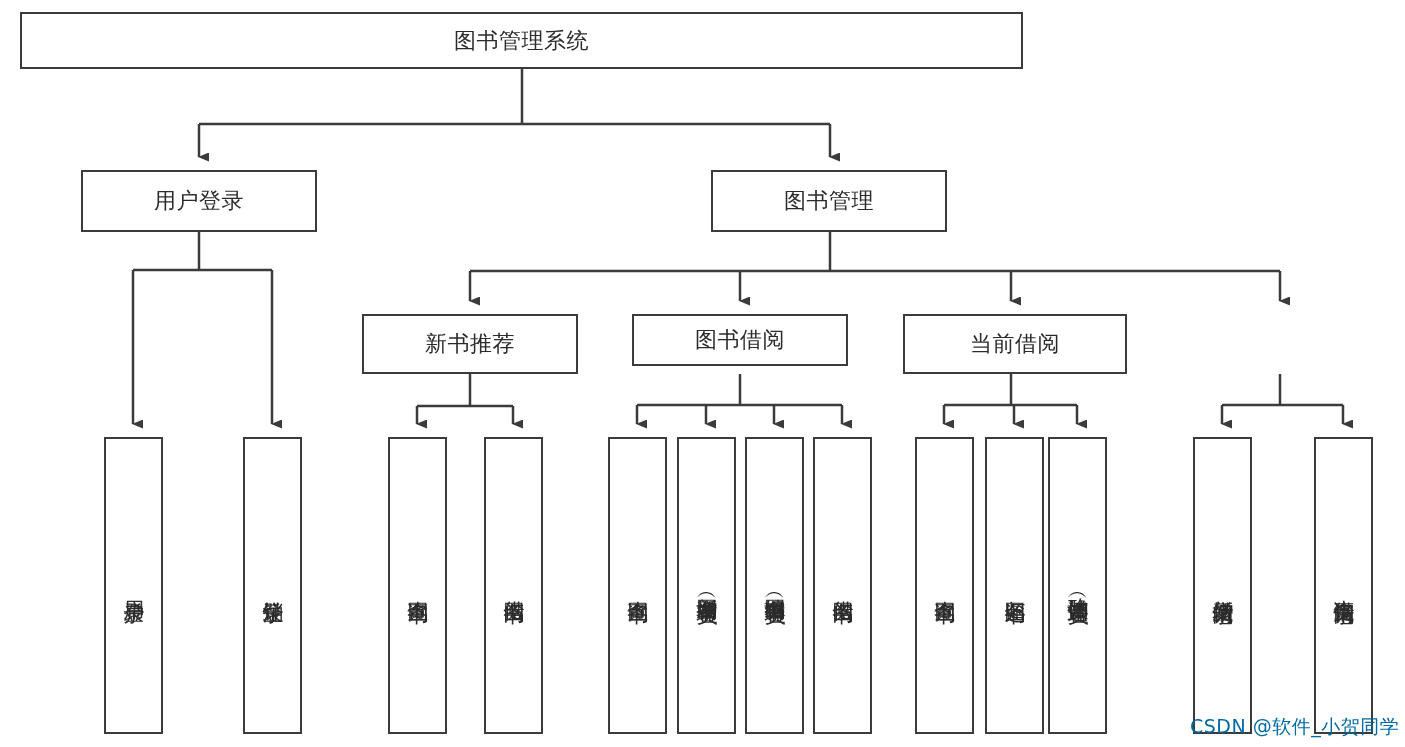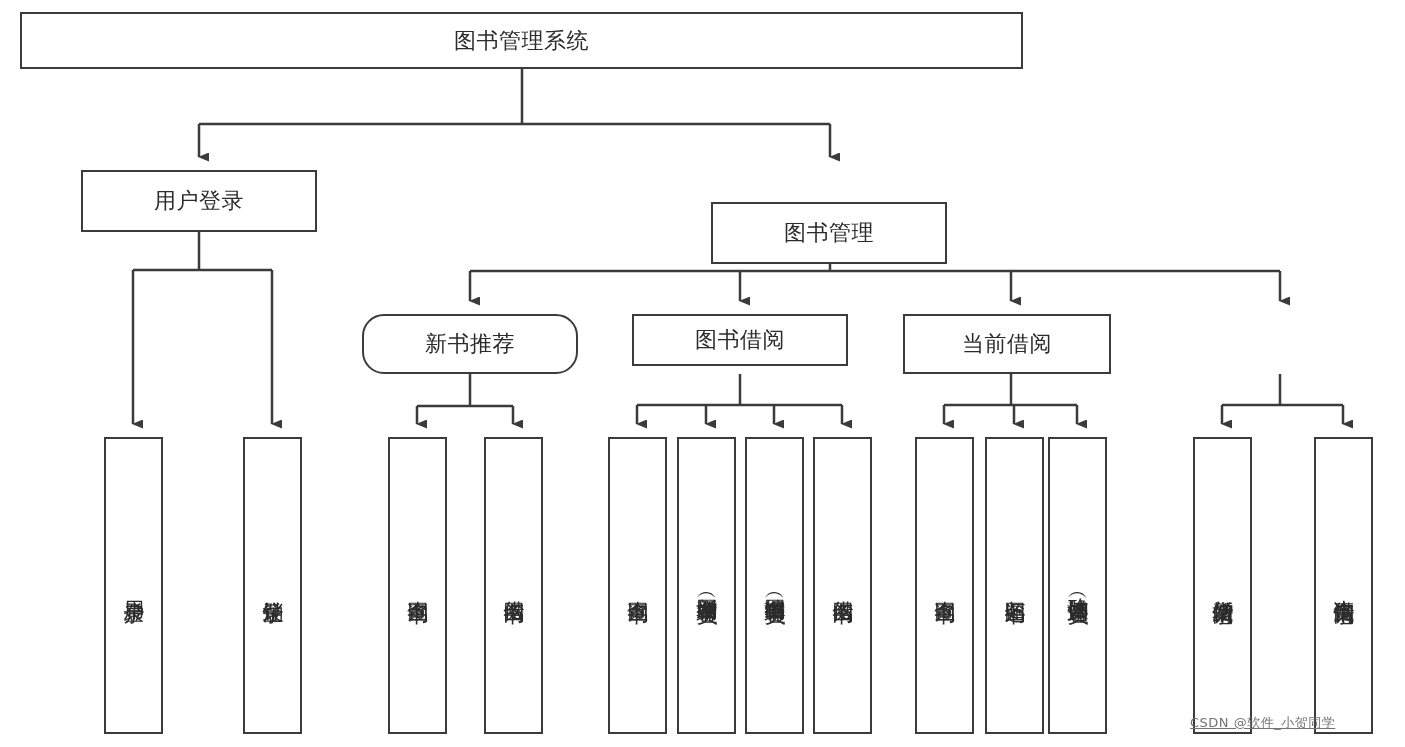--- a/index.html
+++ b/index.html
@@ -56,25 +56,24 @@
     writing-mode: vertical-rl;
     text-orientation: upright;
     font-size: 21px;
     line-height: 1.18;
     letter-spacing: 1px;
     white-space: nowrap;
     color: #2b2b2b;
   }
   .watermark {
     position: absolute;
-    font-size: 13px;
-    color: #737373;
+    font-size: 19px;
+    color: #0369a1;
     white-space: nowrap;
     letter-spacing: 0.5px;
-    text-decoration: underline;
   }
 </style>
 </head>
 <body>
 
 <div id="canvas">
 
   <svg id="diagram-svg" viewBox="0 0 1405 747" xmlns="http://www.w3.org/2000/svg">
     <defs>
       <marker id="arrowhead" markerWidth="9" markerHeight="11" refX="4.5" refY="10" orient="auto" markerUnits="userSpaceOnUse">
@@ -125,31 +124,31 @@
     </g>
   </svg>
 
   <div class="node-box" style="left:20px; top:12px; width:1003px; height:57px;">
     <span class="node-label">图书管理系统</span>
   </div>
 
   <div class="node-box" style="left:81px; top:170px; width:236px; height:62px;">
     <span class="node-label">用户登录</span>
   </div>
-  <div class="node-box" style="left:711px; top:170px; width:236px; height:62px;margin-top:32px;">
+  <div class="node-box" style="left:711px; top:170px; width:236px; height:62px;">
     <span class="node-label">图书管理</span>
   </div>
 
-  <div class="node-box" style="left:362px; top:314px; width:216px; height:60px;border-radius:22px;">
+  <div class="node-box" style="left:362px; top:314px; width:216px; height:60px;">
     <span class="node-label">新书推荐</span>
   </div>
   <div class="node-box" style="left:632px; top:314px; width:216px; height:52px;">
     <span class="node-label">图书借阅</span>
   </div>
-  <div class="node-box" style="left:903px; top:314px; width:208px; height:60px;">
+  <div class="node-box" style="left:903px; top:314px; width:224px; height:60px;">
     <span class="node-label">当前借阅</span>
   </div>
 
   <div class="leaf-box" style="left:104px; top:437px; width:59px; height:297px;">
     <span class="leaf-label">用户登录</span>
   </div>
   <div class="leaf-box" style="left:243px; top:437px; width:59px; height:297px;">
     <span class="leaf-label">注销登录</span>
   </div>
 

